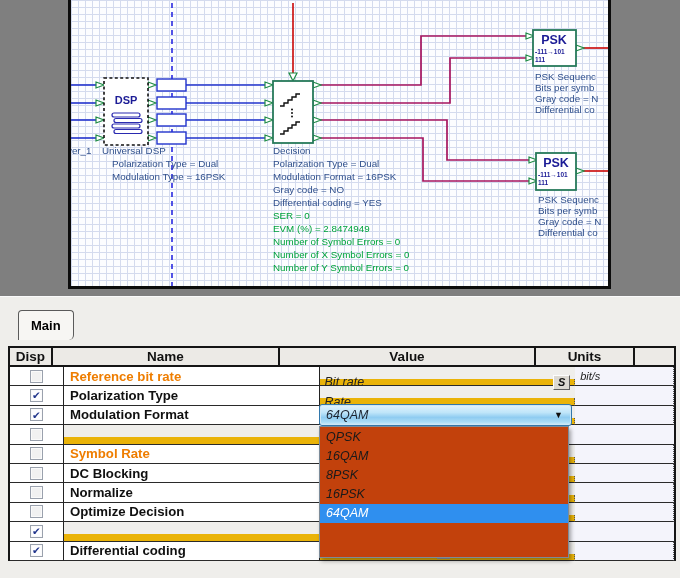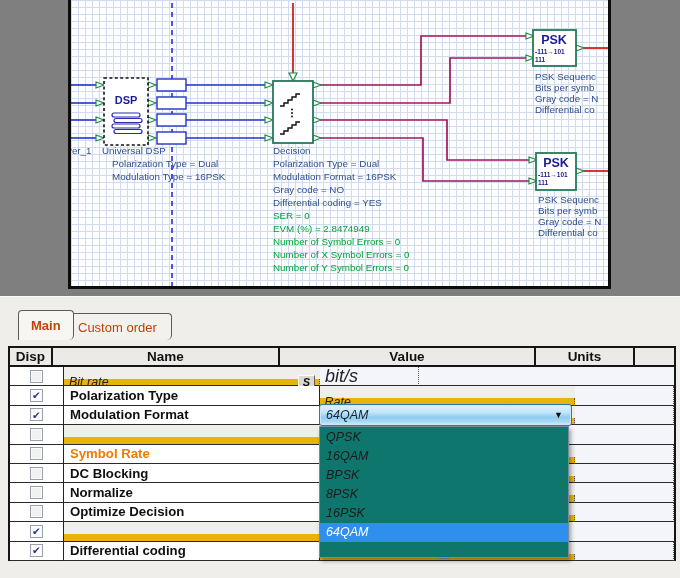--- a/index.html
+++ b/index.html
@@ -15,58 +15,58 @@
   .panel svg{position:absolute;left:0;top:3px;overflow:hidden;}
 
   .lbl{font-size:9.8px;fill:#30508c;font-family:"Liberation Sans",sans-serif;}
   .lblg{fill:#00a33c;}
   .btitle{font-family:"Liberation Sans",sans-serif;font-weight:bold;fill:#1c1c96;}
   .map{font-family:"Liberation Sans",sans-serif;font-weight:bold;font-size:6.5px;fill:#1c1c96;}
 
   
   .dialog{position:absolute;left:0;top:296px;width:680px;height:282px;background:#efeeeb;border-top:1px solid #fafafa;box-sizing:border-box;}
   .tab{position:absolute;box-sizing:border-box;border:1px solid #5a5a5a;border-bottom:none;border-radius:4px 4px 5px 0;
-       display:flex;align-items:center;font-size:13px;color:#c2410c;background:#f3f1ee;}
+       display:flex;align-items:center;font-size:13px;color:#000000;background:#f3f1ee;}
   .tab-main{left:18px;top:13px;height:30px;padding:0 12px;font-weight:bold;background:#f7f6f3;z-index:2;}
   .tab-custom{left:63px;top:16px;height:27px;padding:0 14px;z-index:1;}
 
   .thead{position:absolute;left:8px;top:49px;width:668px;height:21px;display:flex;box-sizing:border-box;
     background:#eceae6;border-top:2px solid #151515;border-bottom:2px solid #151515;border-left:2px solid #151515;
     font-weight:bold;font-size:13.5px;color:#111;}
   .thead .hc{box-sizing:border-box;display:flex;align-items:center;justify-content:center;border-right:2px solid #151515;}
   .h-disp{width:43px;} .h-name{width:227px;} .h-value{width:256px;} .h-units{width:99px;} .h-sliver{flex:1;border-right:2px solid #151515;}
 
   .tbody{position:absolute;left:8px;top:70px;width:668px;box-sizing:border-box;border-left:2px solid #151515;}
   .trow{display:flex;height:19.4px;box-sizing:border-box;}
   .trow .tc{box-sizing:border-box;border-bottom:1px solid #2a2a2a;display:flex;align-items:center;}
   .c-disp{width:54px;background:#fff;border-right:1px solid #222;justify-content:center;}
   .c-name{width:256px;background:#fff;border-right:1px solid #222;padding-left:6px;font-weight:bold;font-size:13.2px;color:#101010;}
   .c-name.orange{color:#ee7d00;}
   .c-value{width:256px;background:#eab308;border-right:1px dotted #555;padding:0 4px 0 5px;font-style:italic;font-size:12.5px;color:#222;margin-top:12px;}
-  .c-units{width:99px;background:#f4f4fb;border-right:1px dotted #555;padding-left:5px;font-style:italic;font-size:18px;color:#222;}
+  .c-units{width:99px;background:#f4f4fb;border-right:1px dotted #555;padding-left:5px;font-style:italic;font-size:11px;color:#222;}
   .c-sliver{flex:1;background:#f4f4fb;border-right:2px solid #151515;}
 
   .cb{width:13px;height:13px;box-sizing:border-box;border:1px solid #9aa1ad;background:#f1f1f1;
       box-shadow:inset 0 0 0 1px #fafafa;display:flex;align-items:center;justify-content:center;
       font-size:10.5px;line-height:1;color:#22368c;}
   .cb.checked{background:#fdfdff;}
 
   .sbtn{margin-left:auto;width:17px;height:15px;box-sizing:border-box;background:#dcd9d2;
     border:1px solid;border-color:#fdfdfd #5e5e5e #5e5e5e #fdfdfd;display:flex;align-items:center;justify-content:center;
     font-weight:bold;font-style:italic;font-size:11px;color:#111;font-family:"Liberation Sans",sans-serif;}
 
   
   .dd-control{position:absolute;left:319px;top:404px;width:253px;height:22px;box-sizing:border-box;z-index:6;
     border:1px solid #3277ab;border-radius:3px;
     background:linear-gradient(180deg,#e2f3fd 0%,#bfe5f9 38%,#8fccf1 62%,#a9dcf6 85%,#d2ecfb 100%);
     box-shadow:inset 0 0 0 1px #cfe7f4;display:flex;align-items:center;padding:0 8px 0 6px;
     font-style:italic;font-size:12.5px;color:#1c2430;}
   .dd-arrow{margin-left:auto;font-style:normal;font-size:9px;color:#101010;}
   .dd-list{position:absolute;left:319px;top:426px;width:250px;height:132px;box-sizing:border-box;z-index:5;
-    background:#0f766e;border:1px solid #7c8b99;box-shadow:2px 3px 4px rgba(0,0,0,.35);}
+    background:#c2410c;border:1px solid #7c8b99;box-shadow:2px 3px 4px rgba(0,0,0,.35);}
   .dd-item{height:19.16px;box-sizing:border-box;display:flex;align-items:center;padding-left:6px;
     font-style:italic;font-size:12.5px;color:#1a1a1a;}
   .dd-item.hl{background:#2f8fef;color:#fff;}
 
   .val-cb{position:absolute;left:437px;top:545px;z-index:4;}
 </style>
 </head>
 <body>
 
 <div class="backdrop">
@@ -200,38 +200,36 @@
       </g>
     </svg>
   </div>
 </div>
 
 <div class="dialog">
 
   <div class="tab tab-main">
     <span>Main</span>
   </div>
-  <div class="tab tab-custom">
-    <span>Custom order</span>
-  </div>
 
   <div class="thead">
     <div class="hc h-disp">Disp</div>
     <div class="hc h-name">Name</div>
     <div class="hc h-value">Value</div>
     <div class="hc h-units">Units</div>
     <div class="h-sliver"></div>
   </div>
 
   <div class="tbody">
 
     <div class="trow">
       <div class="tc c-disp">
           <span class="cb"></span>
         </div>
+      <div class="tc c-name orange">Reference bit rate</div>
       <div class="tc c-value">
         <span>Bit rate</span>
         <span class="sbtn">S</span>
       </div>
       <div class="tc c-units">bit/s</div>
       <div class="tc c-sliver"></div>
     </div>
 
     <div class="trow">
       <div class="tc c-disp">
@@ -325,17 +323,16 @@
   <span class="cb val-cb checked" style="position:absolute;left:437px;top:249px;">✔</span>
 </div>
 
 <div class="dd-control">
   <span>64QAM</span>
   <span class="dd-arrow">▼</span>
 </div>
 <div class="dd-list">
   <div class="dd-item">QPSK</div>
   <div class="dd-item">16QAM</div>
-  <div class="dd-item">BPSK</div>
   <div class="dd-item">8PSK</div>
   <div class="dd-item">16PSK</div>
   <div class="dd-item hl">64QAM</div>
 </div>
 
 </body></html>

